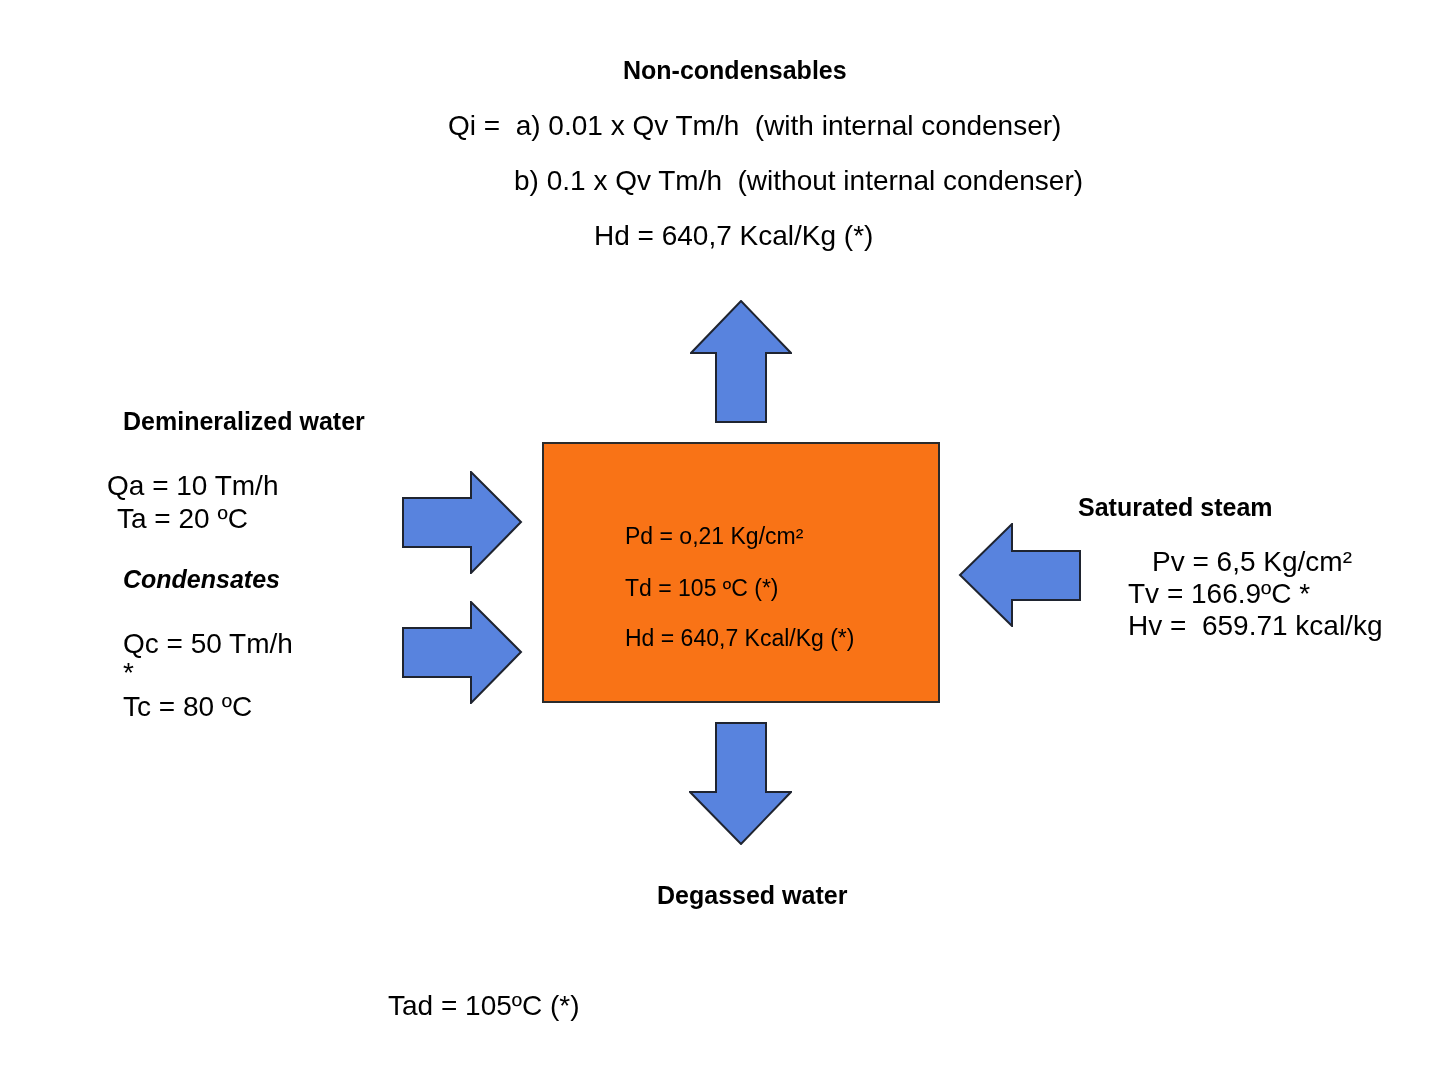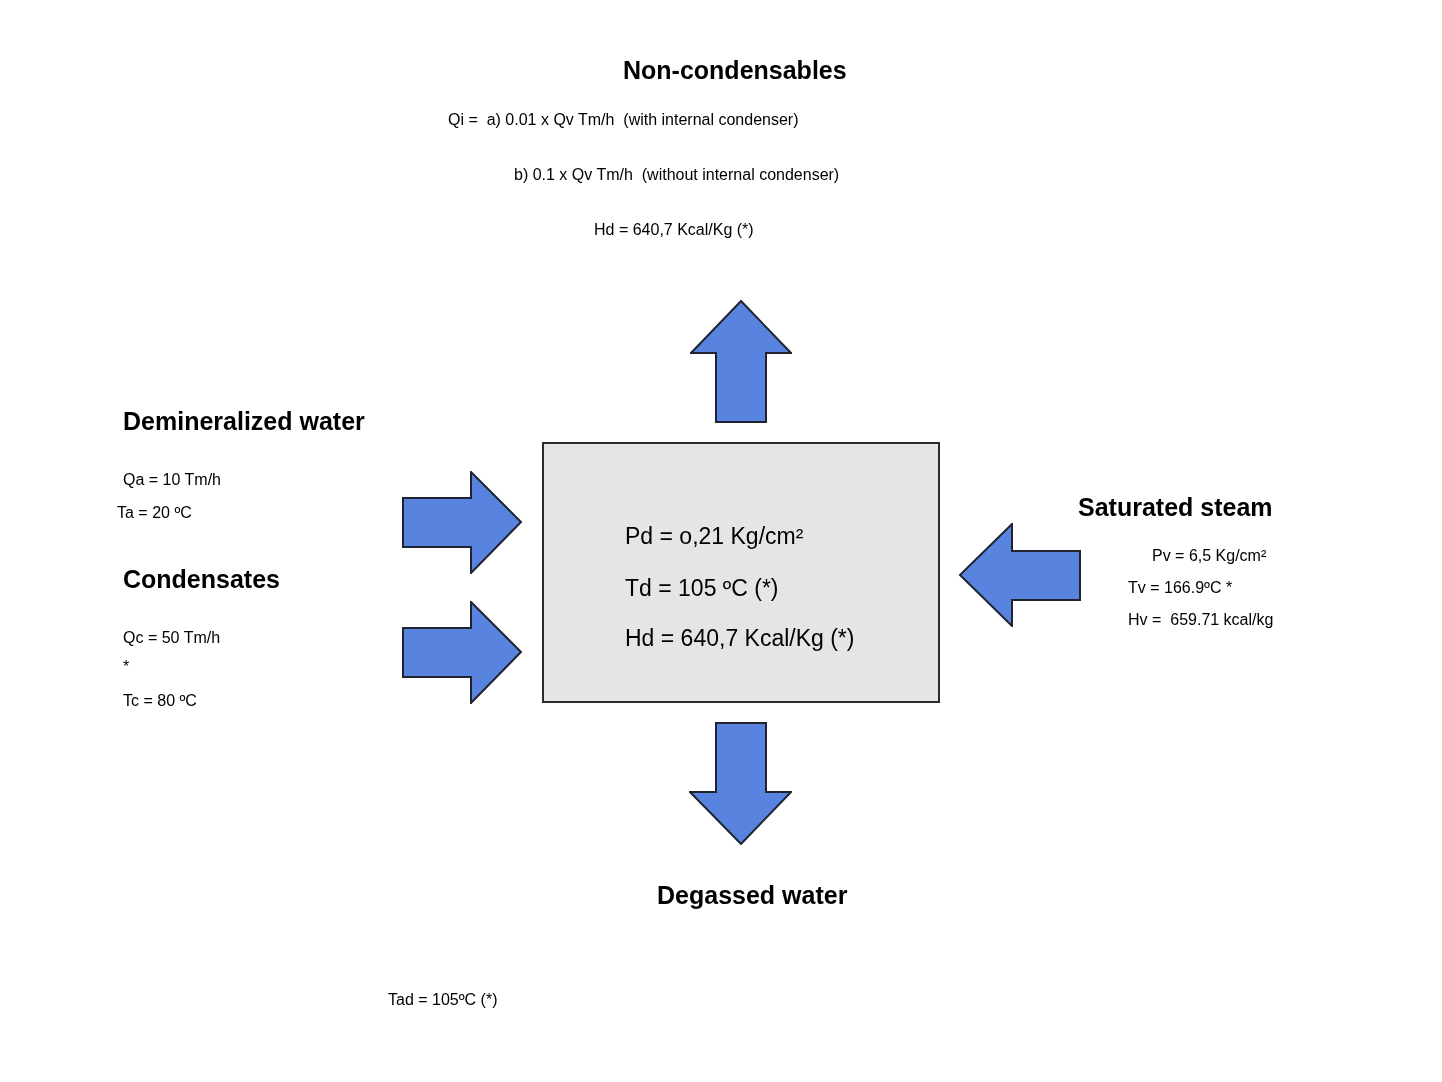--- a/index.html
+++ b/index.html
@@ -11,37 +11,37 @@
     position: relative;
     width: 1436px;
     height: 1082px;
     background: #ffffff;
     font-family: "Liberation Sans", sans-serif;
     color: #000000;
     overflow: hidden;
   }
   .t {
     position: absolute;
-    font-size: 16px;
+    font-size: 28px;
     line-height: 1.1;
     white-space: pre;
     color: #000000;
   }
   .bold {
     font-weight: bold;
     font-size: 25px;
   }
   .procbox {
     position: absolute;
     left: 542px;
     top: 442px;
     width: 398px;
     height: 261px;
     border: 2px solid #2b2b2b;
-    background: #e5e5e5;
+    background: #f97316;
     box-sizing: border-box;
   }
   .boxline {
     position: absolute;
     font-size: 23px;
     white-space: pre;
   }
   svg.arrow {
     position: absolute;
   }
@@ -60,23 +60,23 @@
   <div class="t bold" style="left:623px; top:57px;">Non-condensables</div>
   <div class="t" style="left:448px; top:111px;">Qi =  a) 0.01 x Qv Tm/h  (with internal condenser)</div>
   <div class="t" style="left:514px; top:166px;">b) 0.1 x Qv Tm/h  (without internal condenser)</div>
   <div class="t" style="left:594px; top:221px;">Hd = 640,7 Kcal/Kg (*)</div>
 
   <svg class="arrow" style="left:690px; top:300px;" width="102" height="123" viewBox="0 0 102 123">
     <polygon points="51,1 101,53 76,53 76,122 26,122 26,53 1,53"></polygon>
   </svg>
 
   <div class="t bold" style="left:123px; top:408px;">Demineralized water</div>
-  <div class="t" style="left:123px; top:471px;text-align:center;">Qa = 10 Tm/h</div>
+  <div class="t" style="left:107px; top:471px;text-align:center;">Qa = 10 Tm/h</div>
   <div class="t" style="left:117px; top:504px;">Ta = 20 ºC</div>
-  <div class="t bold" style="left:123px; top:566px;">Condensates</div>
+  <div class="t bold" style="left:123px; top:566px;font-style:italic;">Condensates</div>
   <div class="t" style="left:123px; top:629px;">Qc = 50 Tm/h</div>
   <div class="t" style="left:123px; top:658px;">*</div>
   <div class="t" style="left:123px; top:692px;">Tc = 80 ºC</div>
 
   <svg class="arrow" style="left:402px; top:471px;" width="121" height="103" viewBox="0 0 121 103">
     <polygon points="1,27 69,27 69,1 119,51 69,102 69,76 1,76"></polygon>
   </svg>
   <svg class="arrow" style="left:402px; top:601px;" width="121" height="103" viewBox="0 0 121 103">
     <polygon points="1,27 69,27 69,1 119,51 69,102 69,76 1,76"></polygon>
   </svg>

